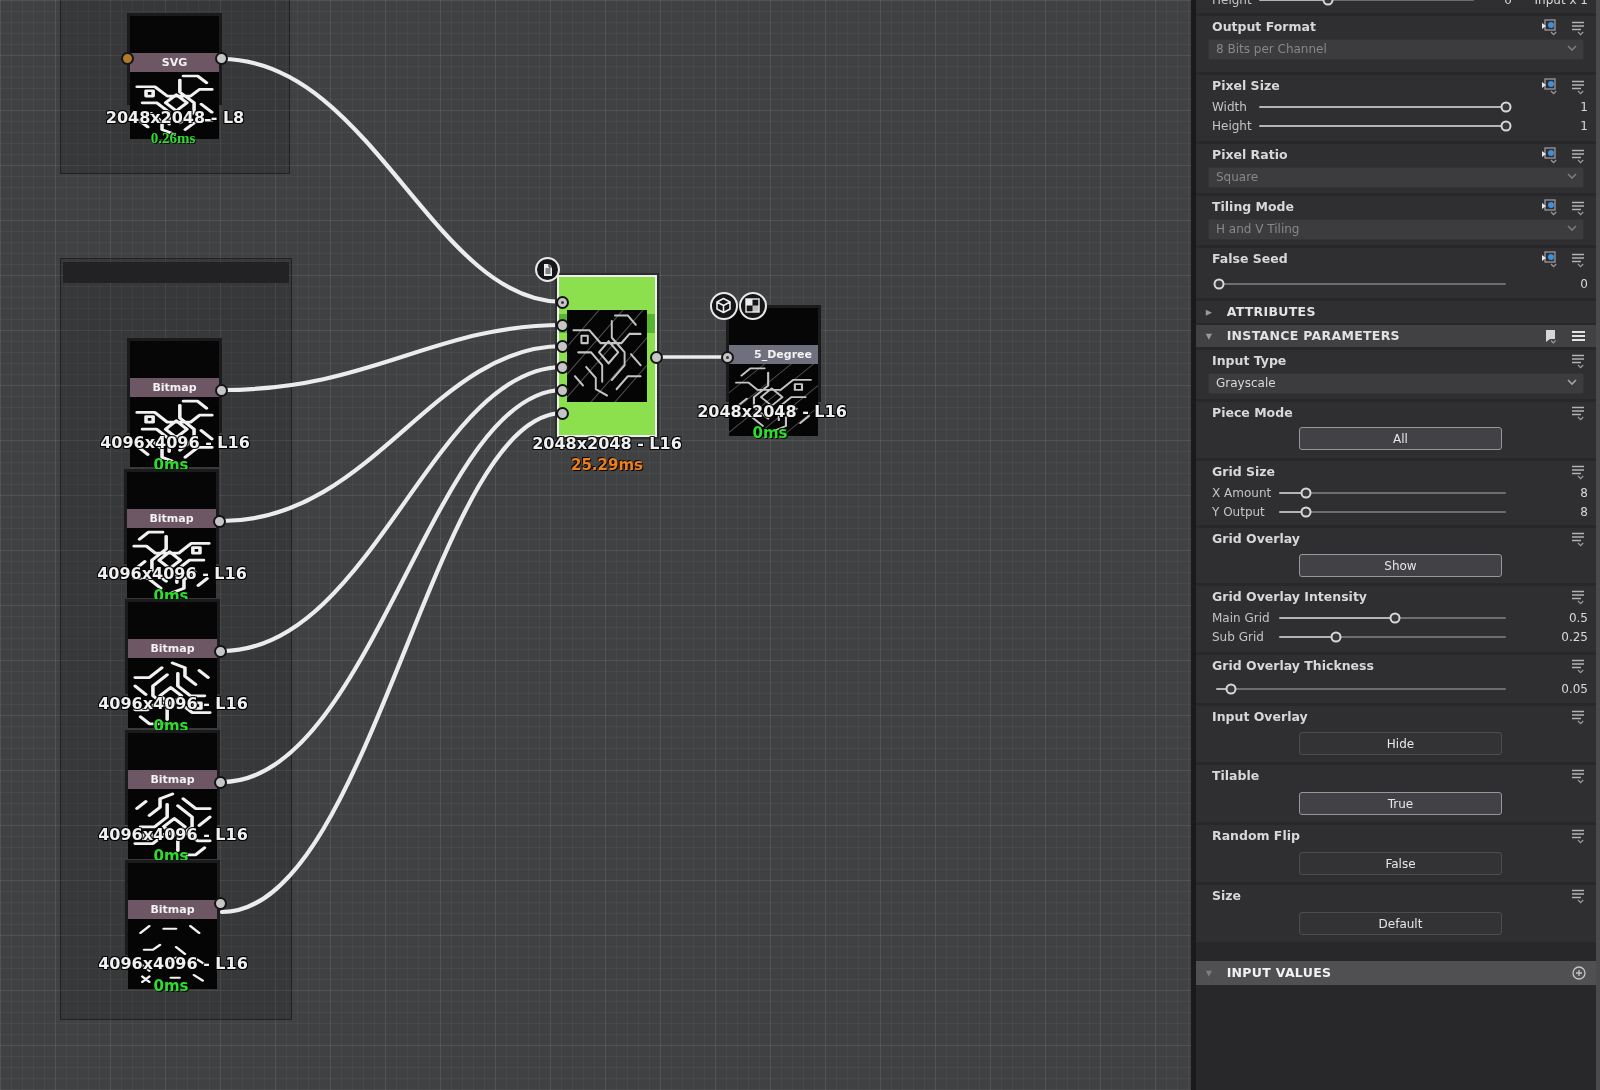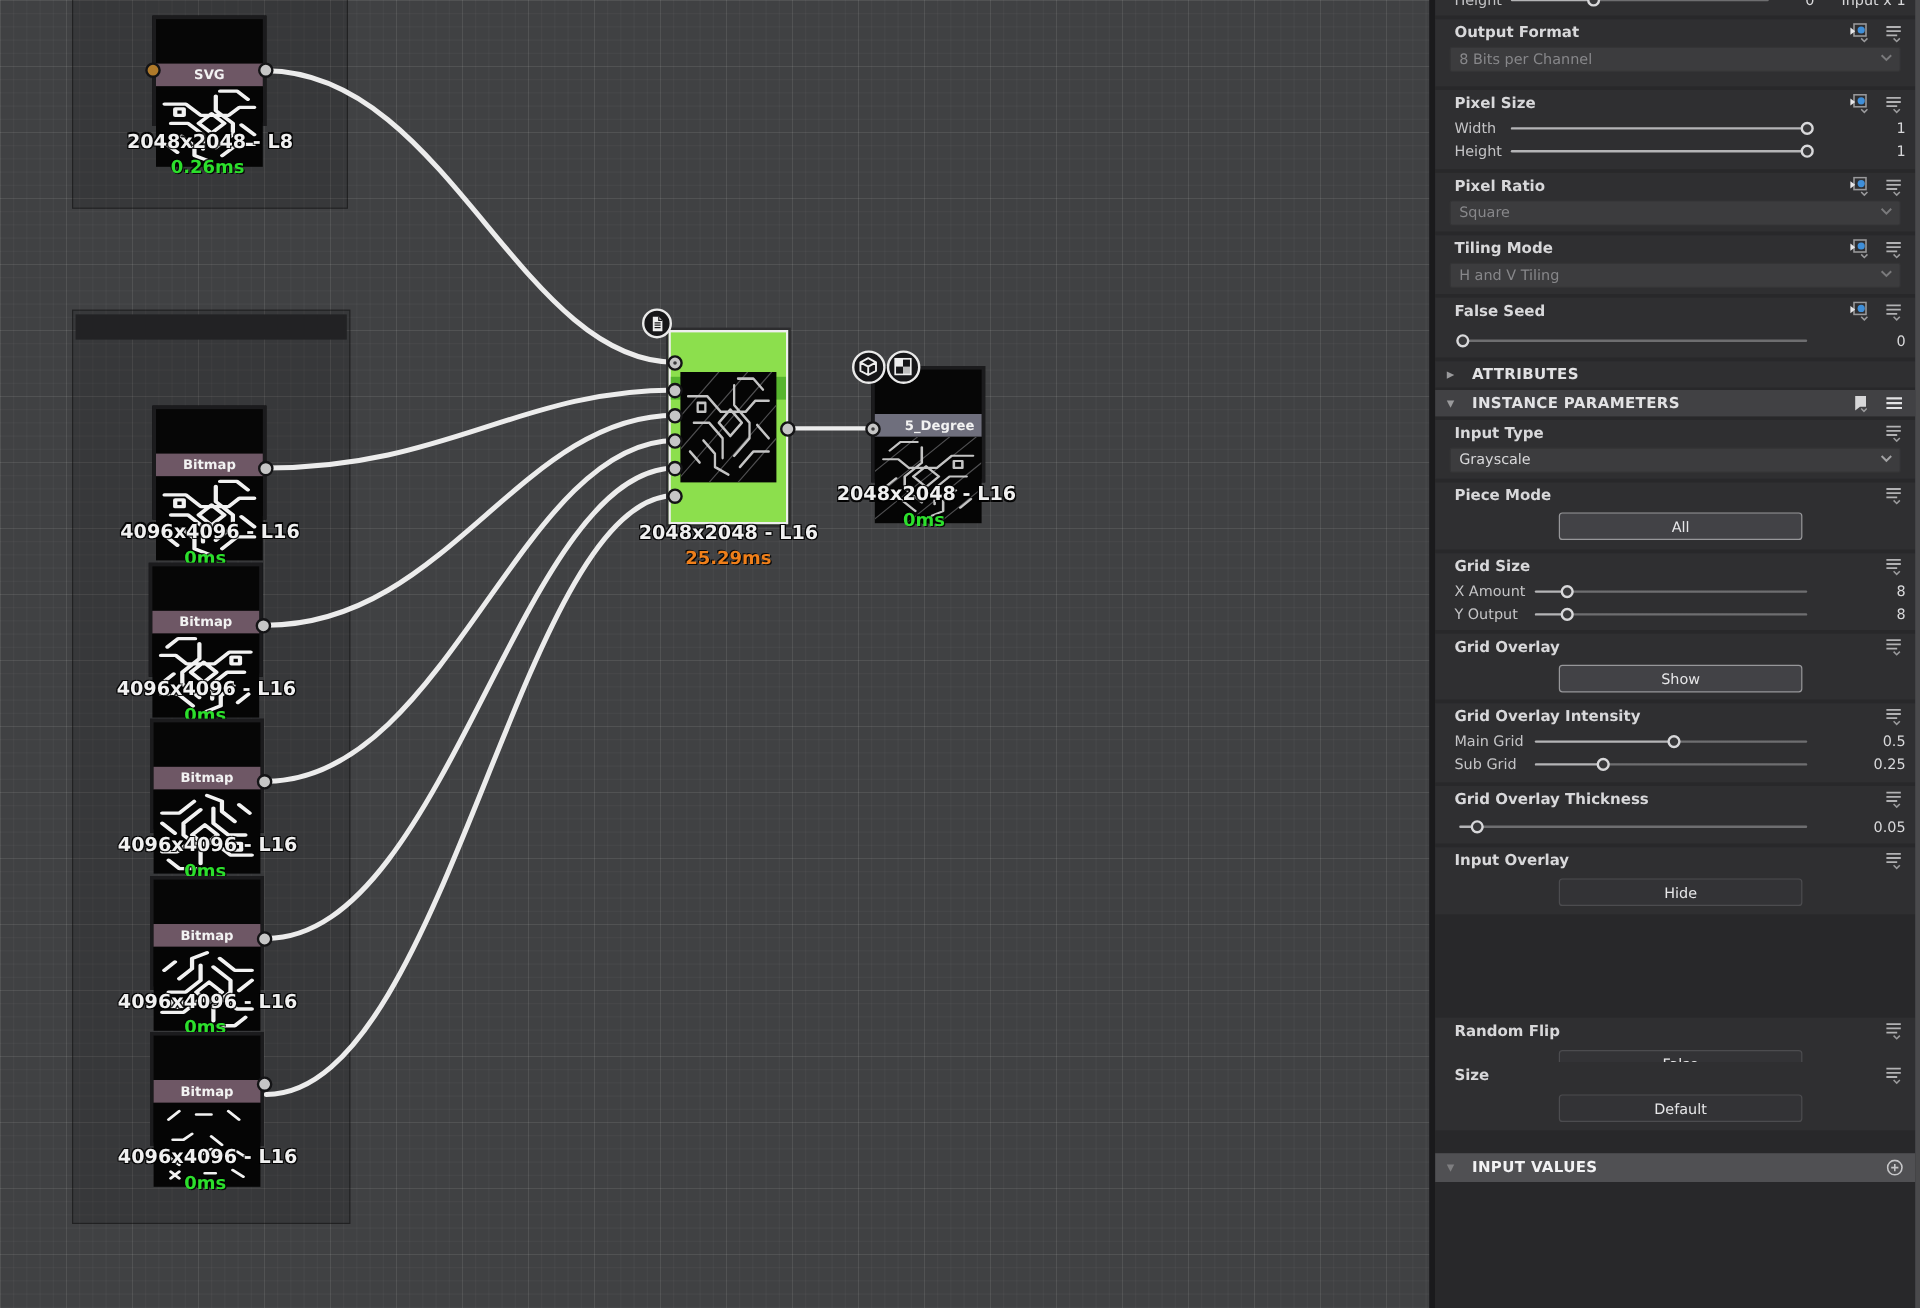--- a/index.html
+++ b/index.html
@@ -144,21 +144,21 @@
       <div class="node-header hdr-mauve">SVG</div>
       <div class="node-body">
         <svg class="thumb">
             <use href="#pat-maze"></use>
           </svg>
       </div>
     </div>
     <div class="connector orange" style="left:121px;top:52px;"></div>
     <div class="connector" style="left:215px;top:52px;"></div>
     <div class="node-caption" style="left:175px;top:108px;">2048x2048 - L8</div>
-    <div class="node-time t-green" style="left:173px;top:130px;">0.26ms</div>
+    <div class="node-time t-green" style="left:173px;top:130px;font-family:Liberation Serif, serif;">0.26ms</div>
 
     <div class="node" style="left:127px;top:338px;width:95px;height:95px;">
       <div class="node-header hdr-mauve">Bitmap</div>
       <div class="node-body">
         <svg class="thumb">
             <use href="#pat-maze"></use>
           </svg>
       </div>
     </div>
     <div class="connector" style="left:215px;top:384px;"></div>
@@ -551,22 +551,34 @@
         <span class="icon-cluster">
           <svg class="mini-icon" width="15" height="16" viewBox="0 0 15 16">
             <path d="M1,2.5 h12 M1,6 h12 M1,9.5 h9" stroke="#b2b2b4" stroke-width="1.5"></path>
             <path d="M7,12 l2.6,2.6 l2.6,-2.6" fill="none" stroke="#9a9a9c" stroke-width="1.3"></path>
           </svg>
         </span>
       </div>
       <div class="pbtn off" style="top:26px;">Hide</div>
     </div>
 
-
-    <div class="card" style="top:825px;height:57px;margin-top:23px;">
+    <div class="card" style="top:765px;height:57px;">
+      <div class="sec-title">
+        <span>Tilable</span>
+        <span class="icon-cluster">
+          <svg class="mini-icon" width="15" height="16" viewBox="0 0 15 16">
+            <path d="M1,2.5 h12 M1,6 h12 M1,9.5 h9" stroke="#b2b2b4" stroke-width="1.5"></path>
+            <path d="M7,12 l2.6,2.6 l2.6,-2.6" fill="none" stroke="#9a9a9c" stroke-width="1.3"></path>
+          </svg>
+        </span>
+      </div>
+      <div class="pbtn on" style="top:27px;">True</div>
+    </div>
+
+    <div class="card" style="top:825px;height:57px;">
       <div class="sec-title">
         <span>Random Flip</span>
         <span class="icon-cluster">
           <svg class="mini-icon" width="15" height="16" viewBox="0 0 15 16">
             <path d="M1,2.5 h12 M1,6 h12 M1,9.5 h9" stroke="#b2b2b4" stroke-width="1.5"></path>
             <path d="M7,12 l2.6,2.6 l2.6,-2.6" fill="none" stroke="#9a9a9c" stroke-width="1.3"></path>
           </svg>
         </span>
       </div>
       <div class="pbtn off" style="top:27px;">False</div>

